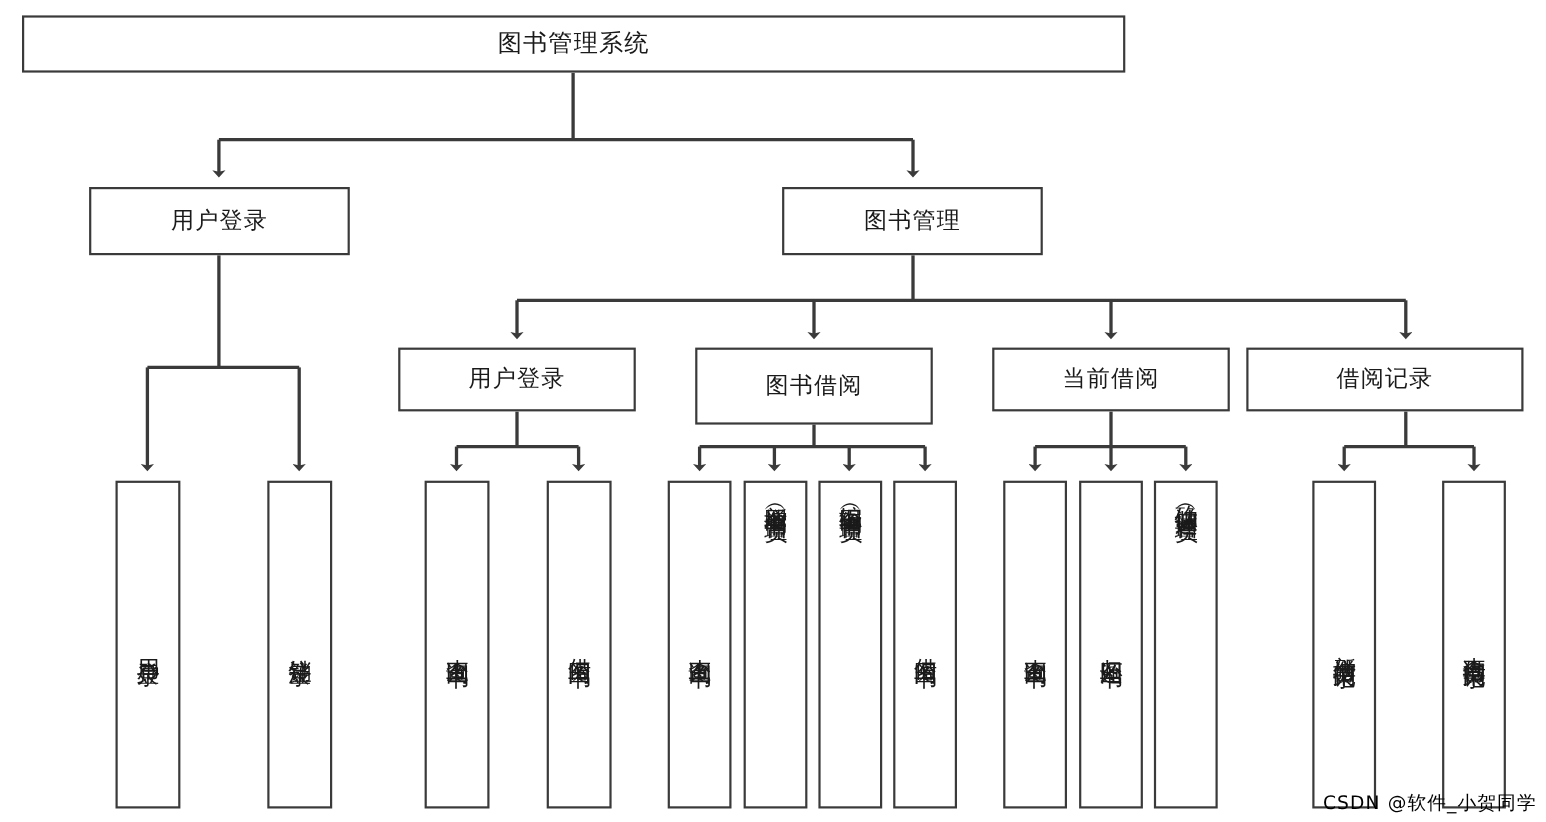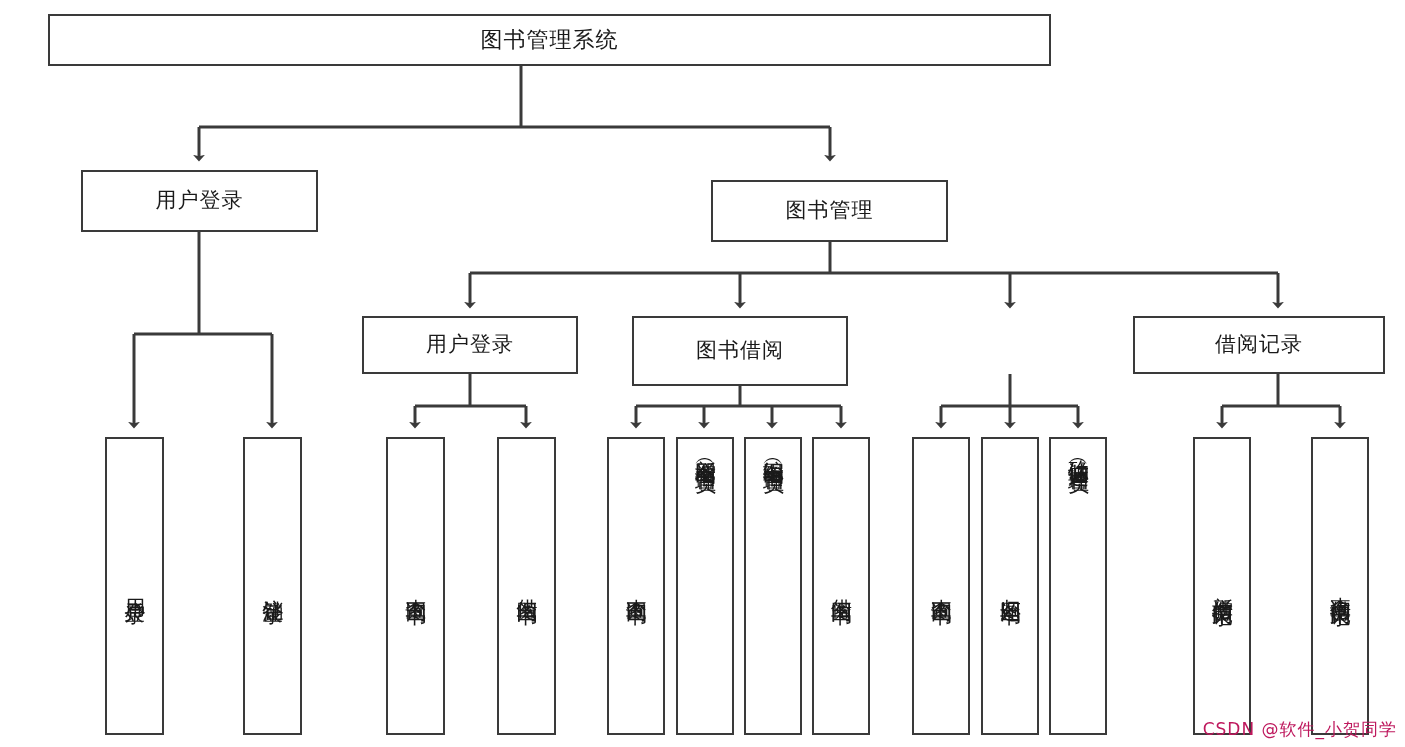--- a/index.html
+++ b/index.html
@@ -35,21 +35,20 @@
     justify-content: center;
     color: #1a1a1a;
   }
   .node.h {
     font-size: 21px;
     letter-spacing: 1px;
     line-height: 1.2;
   }
   .node.root {
     font-size: 22px;
-    margin-left: 28px;
   }
   .node.v {
     align-items: flex-start;
     justify-content: center;
     padding-top: 0;
   }
   .vtext {
     writing-mode: vertical-rl;
     text-orientation: upright;
     font-size: 21px;
@@ -66,21 +65,21 @@
   }
   .vwrap.top {
     align-items: flex-start;
     padding-top: 4px;
   }
   .watermark {
     position: absolute;
     right: 8px;
     bottom: 6px;
     font-size: 17px;
-    color: #be185d;
+    color: #000000;
     letter-spacing: 1px;
     white-space: nowrap;
   }
 </style>
 </head>
 <body>
 
 <div id="canvas">
 
   <svg id="wires" viewBox="0 0 1405 747">
@@ -133,29 +132,32 @@
     </g>
   </svg>
 
   <div class="node h root" style="left:20px; top:14px; width:1003px; height:52px;">
     <span>图书管理系统</span>
   </div>
 
   <div class="node h" style="left:81px; top:170px; width:237px; height:62px;">
     <span>用户登录</span>
   </div>
-  <div class="node h" style="left:711px; top:180px; width:237px; height:62px;">
+  <div class="node h" style="left:711px; top:170px; width:237px; height:62px;">
     <span>图书管理</span>
   </div>
 
   <div class="node h" style="left:362px; top:316px; width:216px; height:58px;">
     <span>用户登录</span>
   </div>
   <div class="node h" style="left:632px; top:316px; width:216px; height:70px;">
     <span>图书借阅</span>
+  </div>
+  <div class="node h" style="left:902px; top:316px; width:216px; height:58px;">
+    <span>当前借阅</span>
   </div>
   <div class="node h" style="left:1133px; top:316px; width:252px; height:58px;text-align:center;">
     <span>借阅记录</span>
   </div>
 
   <div class="node v" style="left:105px; top:437px; width:59px; height:298px;">
     <div class="vwrap">
       <span class="vtext">用户登录</span>
     </div>
   </div>

